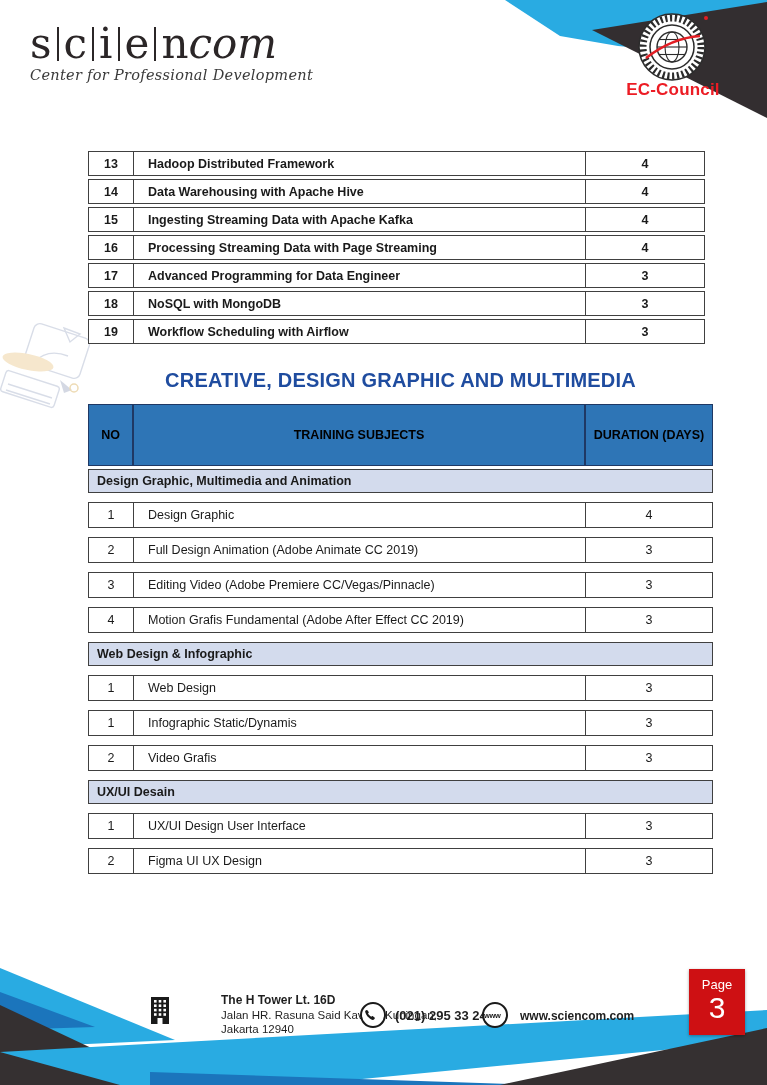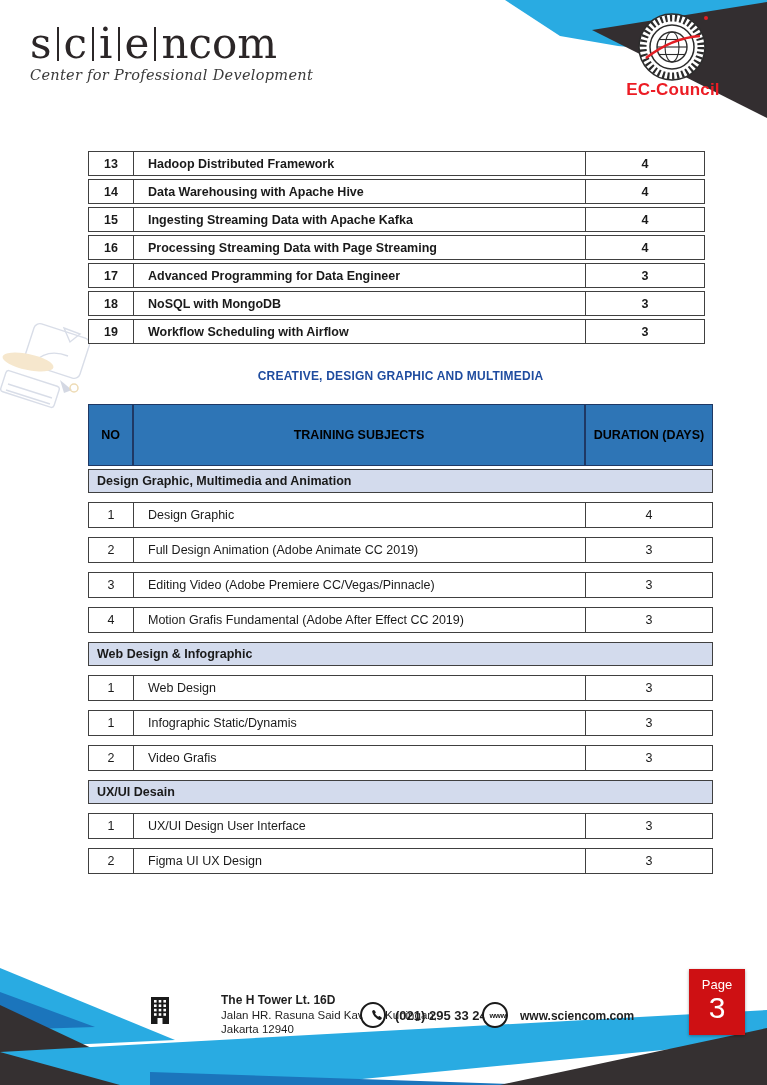--- a/index.html
+++ b/index.html
@@ -7,21 +7,21 @@
         font-family:"Liberation Sans",sans-serif;color:#1a1a1a;
         --cyan:#29ABE2;--darkblue:#1B75BC;--gray:#353031;--blackwedge:#332E30;
         --redbrand:#EC1C24;--redbadge:#CE1013;--hdrblue:#2E75B6;--grouprow:#D3DBED;
         --titleblue:#1F4C9F;--border:#404040;--navy:#1F3864;margin:0 auto;}
 
   
   .hdr-shapes{position:absolute;top:0;left:0;width:767px;height:140px;}
   .logo{position:absolute;top:22px;left:30px;}
   .logo-main{font-family:"DejaVu Serif",serif;font-size:42px;line-height:44px;color:#2b2627;}
   .logo-main .sep{display:inline-block;width:2px;height:34px;background:#2b2627;margin:0 5px;vertical-align:-3px;}
-  .logo-main .suffix{margin-top:48px;}
+  .logo-main .suffix{font-style:italic;margin-top:48px;}
   .logo-tag{font-family:"DejaVu Serif",serif;font-style:italic;font-size:14.5px;color:#3a3a3a;margin-top:1px;letter-spacing:.3px;}
   .seal{position:absolute;top:10px;left:634px;}
   .ec-label{position:absolute;top:80px;left:608px;width:130px;text-align:center;
             color:var(--redbrand);font-weight:bold;font-size:17px;letter-spacing:.2px;}
 
   
   .sketch{position:absolute;top:322px;left:0;opacity:.75;}
 
   
   .tbl{position:absolute;display:flex;flex-direction:column;gap:3px;}
@@ -37,29 +37,29 @@
   .thead{display:flex;height:62px;background:var(--hdrblue);border:1px solid var(--navy);
          color:#000000;font-weight:bold;box-sizing:border-box;}
   .thead .c{font-size:12.5px;}
   .thead .c.no{justify-content:center;border-right:2px solid var(--navy);}
   .thead .c.subj{justify-content:center;padding-left:0;border-right:2px solid var(--navy);}
   .thead .c.days{justify-content:center;}
   .grow{height:24px;background:var(--grouprow);border:1px solid var(--border);
         display:flex;align-items:center;padding-left:8px;font-weight:bold;font-size:12.5px;box-sizing:border-box;}
 
   .section-title{position:absolute;top:369px;left:88px;width:625px;text-align:center;
-                 color:var(--titleblue);font-weight:bold;font-size:12px;letter-spacing:.2px;}
+                 color:var(--titleblue);font-weight:bold;font-size:20px;letter-spacing:.2px;}
 
   
   .ftr-shapes{position:absolute;bottom:0;left:0;width:767px;height:135px;}
   .addr{position:absolute;top:993px;left:176px;font-size:11.5px;line-height:14.5px;color:#1f1f1f;margin-left:45px;}
   .addr .b{font-weight:bold;font-size:12px;}
   .bld-icon{position:absolute;top:996px;left:148px;}
   .circ-icon{position:absolute;width:26px;height:26px;border:2px solid #1a1a1a;border-radius:50%;
-             box-sizing:border-box;display:flex;align-items:center;justify-content:flex-end;background:#fff;}
+             box-sizing:border-box;display:flex;align-items:center;justify-content:flex-start;background:#fff;}
   #phone-icon{top:1002px;left:360px;}
   #www-icon{top:1002px;left:482px;font-size:7.5px;font-weight:bold;letter-spacing:-.3px;}
   .phone-txt{position:absolute;top:1008px;left:395px;font-size:13px;font-weight:bold;color:#1f1f1f;}
   .web-txt{position:absolute;top:1009px;left:520px;font-size:12px;font-weight:bold;color:#1f1f1f;}
   .badge{position:absolute;top:969px;left:689px;width:56px;height:66px;background:var(--redbadge);
          color:#fff;text-align:center;box-shadow:0 1px 3px rgba(0,0,0,.35);}
   .badge .pl{font-size:13px;margin-top:8px;}
   .badge .pn{font-size:30px;line-height:32px;font-weight:400;}
 
   .cyan{fill:var(--cyan);} .dblue{fill:var(--darkblue);} .gry{fill:var(--gray);} .blk{fill:var(--blackwedge);}

